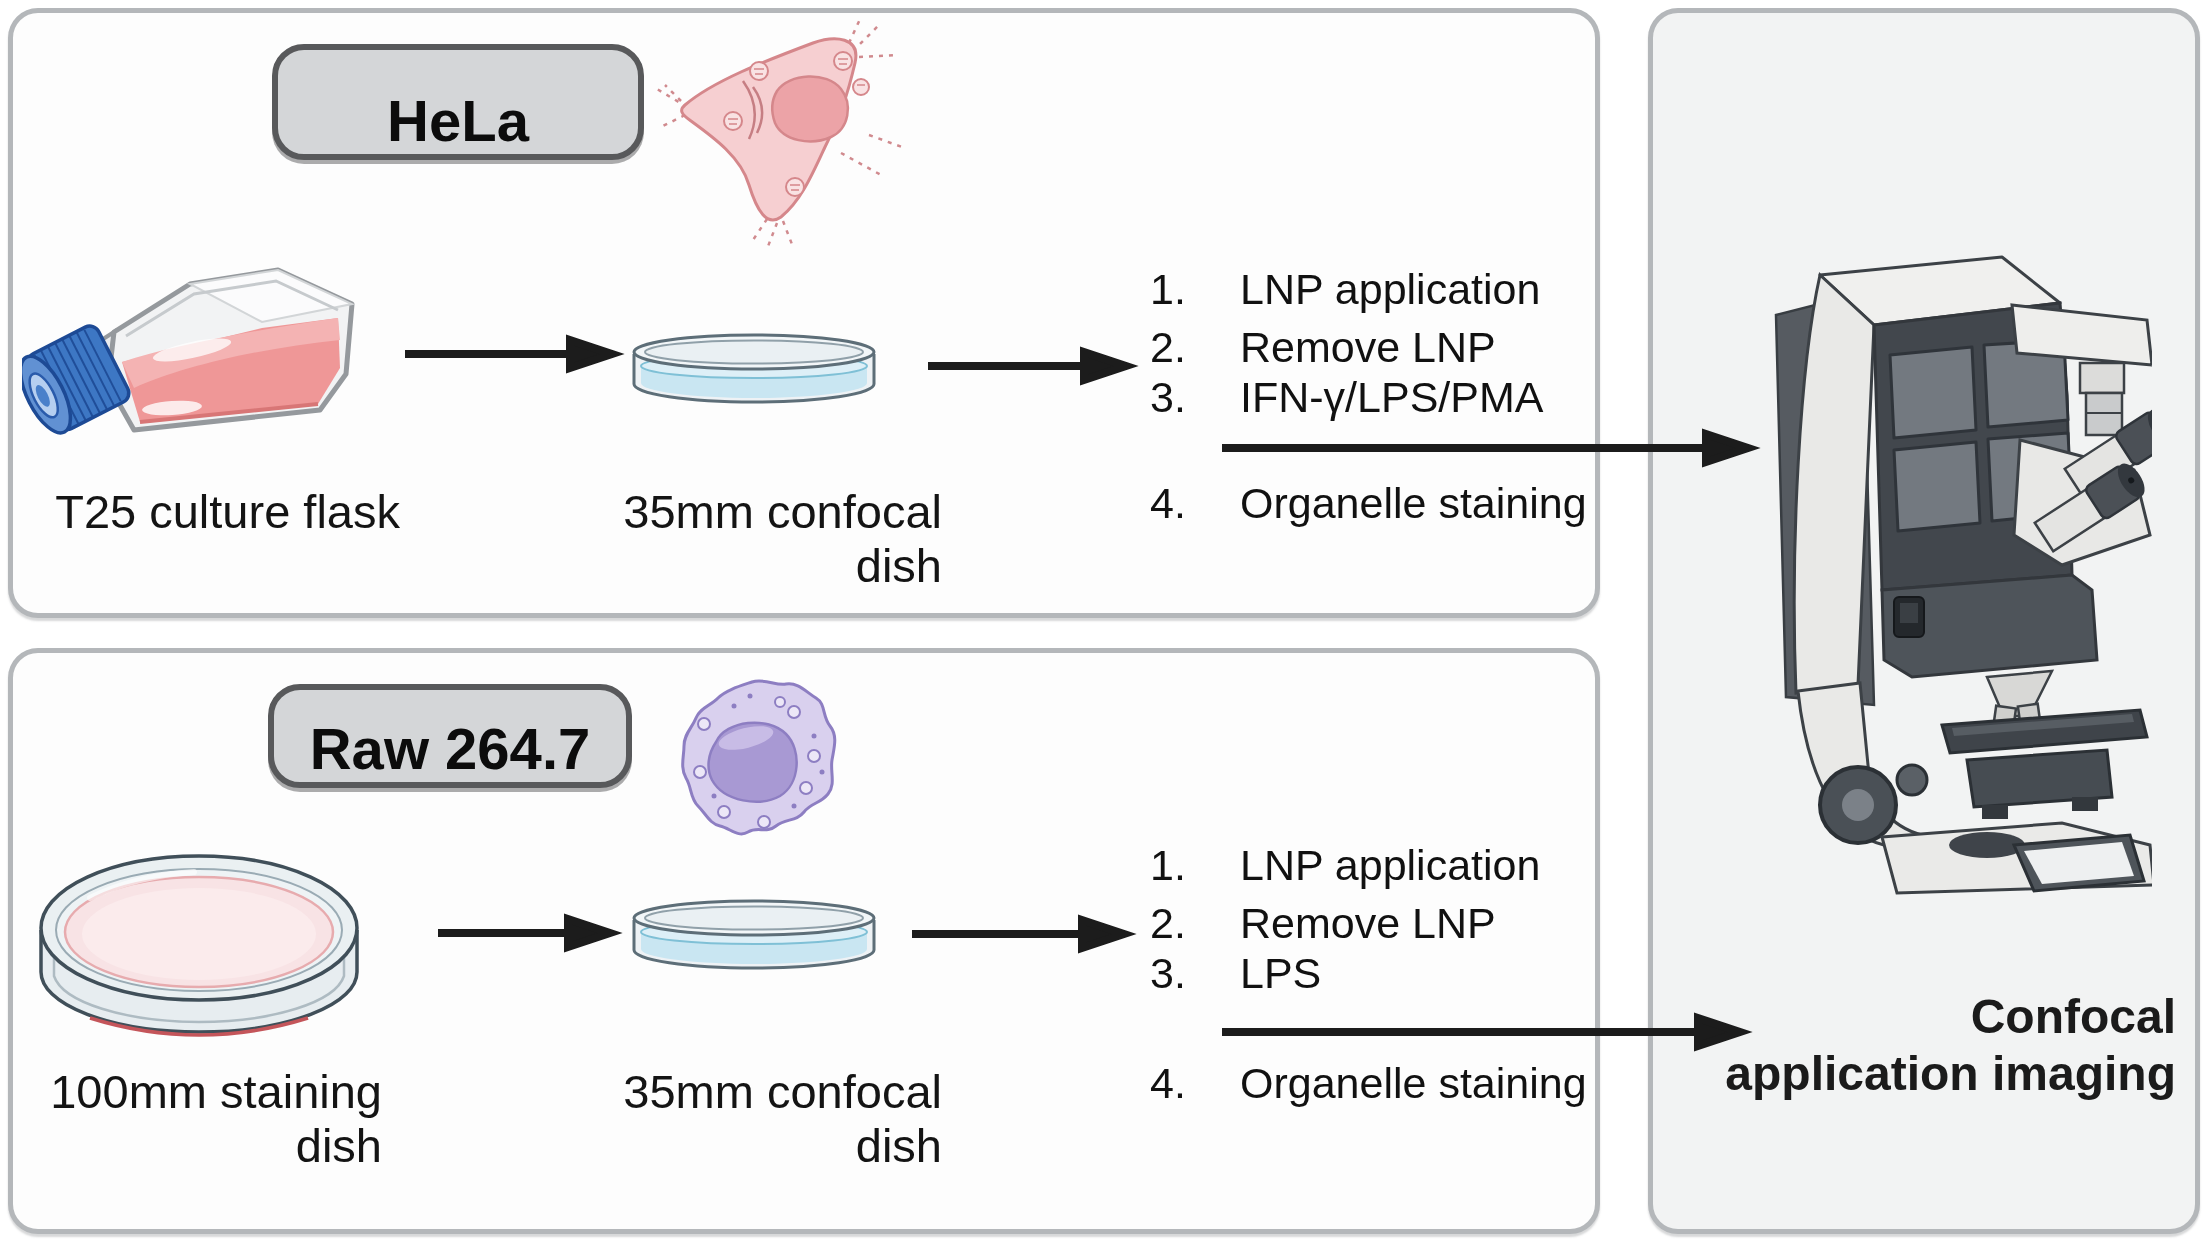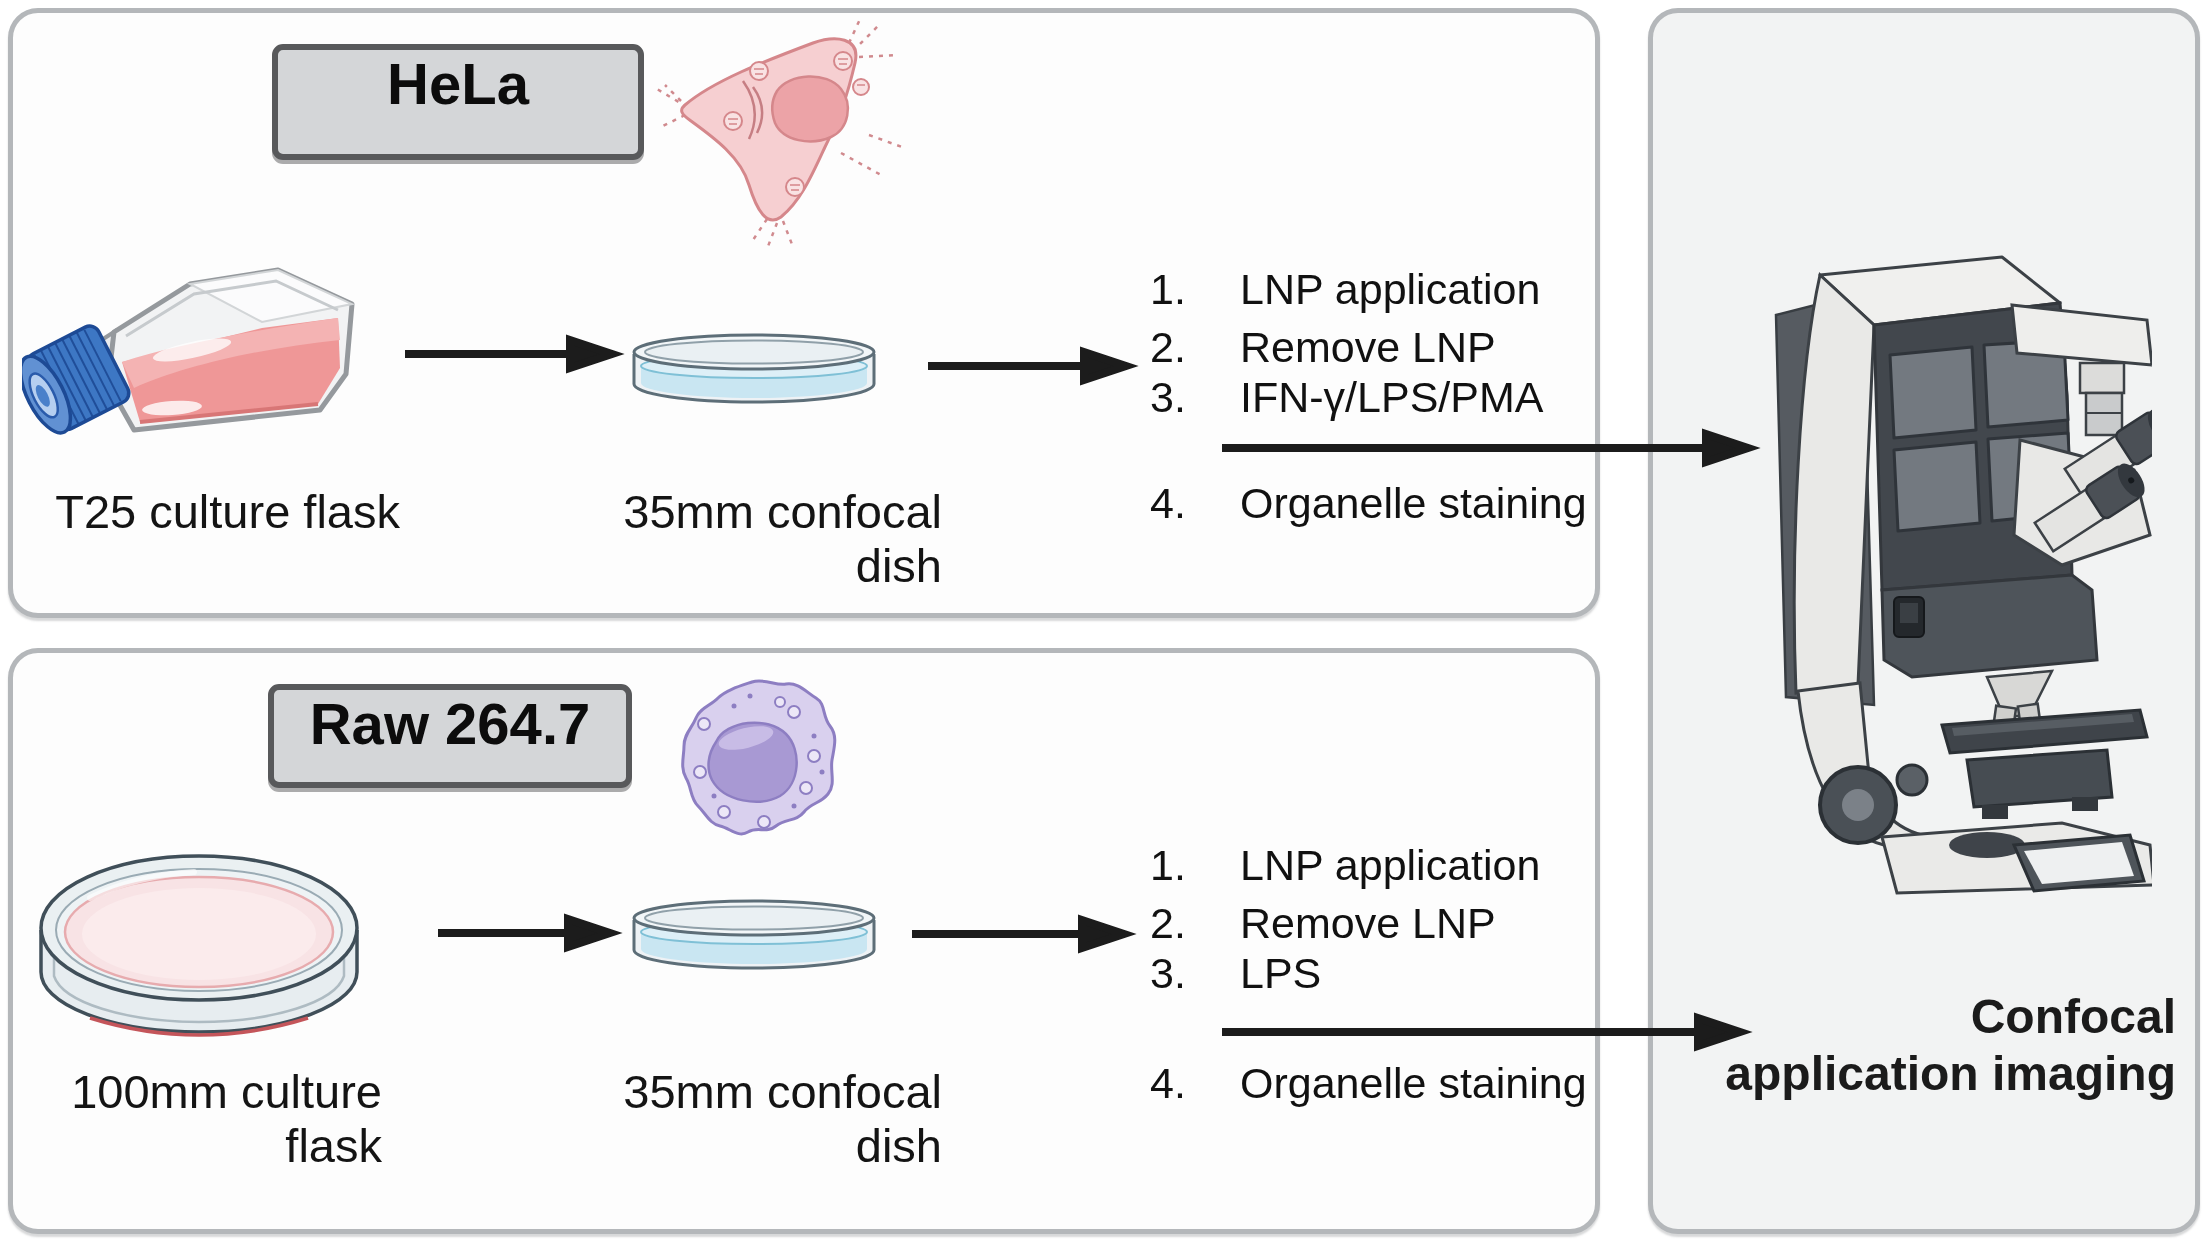--- a/index.html
+++ b/index.html
@@ -2,22 +2,22 @@
 <html><head>
 <meta charset="utf-8">
 <style>
   html,body{margin:0;padding:0;background:#ffffff;}
   #canvas{position:relative;width:2208px;height:1240px;background:#ffffff;overflow:hidden;
           font-family:"Liberation Sans", sans-serif;color:#141414;}
   .panel{position:absolute;box-sizing:border-box;border:5px solid #b4b7ba;border-radius:30px;background:#fdfdfd;box-shadow:0 3px 2px rgba(140,142,145,.35);}
   #panel-hela{left:8px;top:8px;width:1592px;height:610px;}
   #panel-raw{left:8px;top:648px;width:1592px;height:586px;}
   #panel-imaging{left:1648px;top:8px;width:552px;height:1226px;background:#f2f3f3;}
-  .badge{position:absolute;box-sizing:border-box;background:#d4d6d8;border:6px solid #58595b;border-radius:11px;
-         display:flex;align-items:flex-start;justify-content:center;font-weight:bold;font-size:58px;color:#0c0c0c;
+  .badge{position:absolute;box-sizing:border-box;background:#d4d6d8;border:6px solid #58595b;border-radius:32px;
+         display:flex;align-items:flex-end;justify-content:center;font-weight:bold;font-size:58px;color:#0c0c0c;
          box-shadow:0 4px 0 rgba(70,72,74,.45);}
   #badge-hela{left:272px;top:44px;width:372px;height:116px;}
   #badge-raw{left:268px;top:684px;width:364px;height:104px;}
   .illus{position:absolute;}
   .caption{position:absolute;text-align:right;font-size:47px;line-height:54px;color:#141414;}
   #label-flask{left:5px;top:485px;width:395px;}
   #label-dish-hela{left:612px;top:485px;width:330px;}
   #label-dish100{left:18px;top:1065px;width:364px;}
   #label-dish-raw{left:612px;top:1065px;width:330px;}
   #caption-imaging{left:1716px;top:988px;width:460px;font-weight:bold;font-size:48px;line-height:57px;color:#1b1b1b;}
@@ -239,21 +239,21 @@
         </g>
       <g>
           <line x1="1222" y1="1032" x2="1700" y2="1032"></line>
           <polygon points="1698,1018 1740,1032 1698,1046"></polygon>
         </g>
     </g>
   </svg>
 
   <div class="caption" id="label-flask">T25 culture flask</div>
   <div class="caption" id="label-dish-hela">35mm confocal dish</div>
-  <div class="caption" id="label-dish100">100mm culture flask</div>
+  <div class="caption" id="label-dish100">100mm staining dish</div>
   <div class="caption" id="label-dish-raw">35mm confocal dish</div>
   <div class="caption" id="caption-imaging">Confocal application imaging</div>
 
   <div class="step" style="top:262px">
     <span class="num">1.</span>
     <span>LNP application</span>
   </div>
   <div class="step" style="top:320px">
     <span class="num">2.</span>
     <span>Remove LNP</span>

